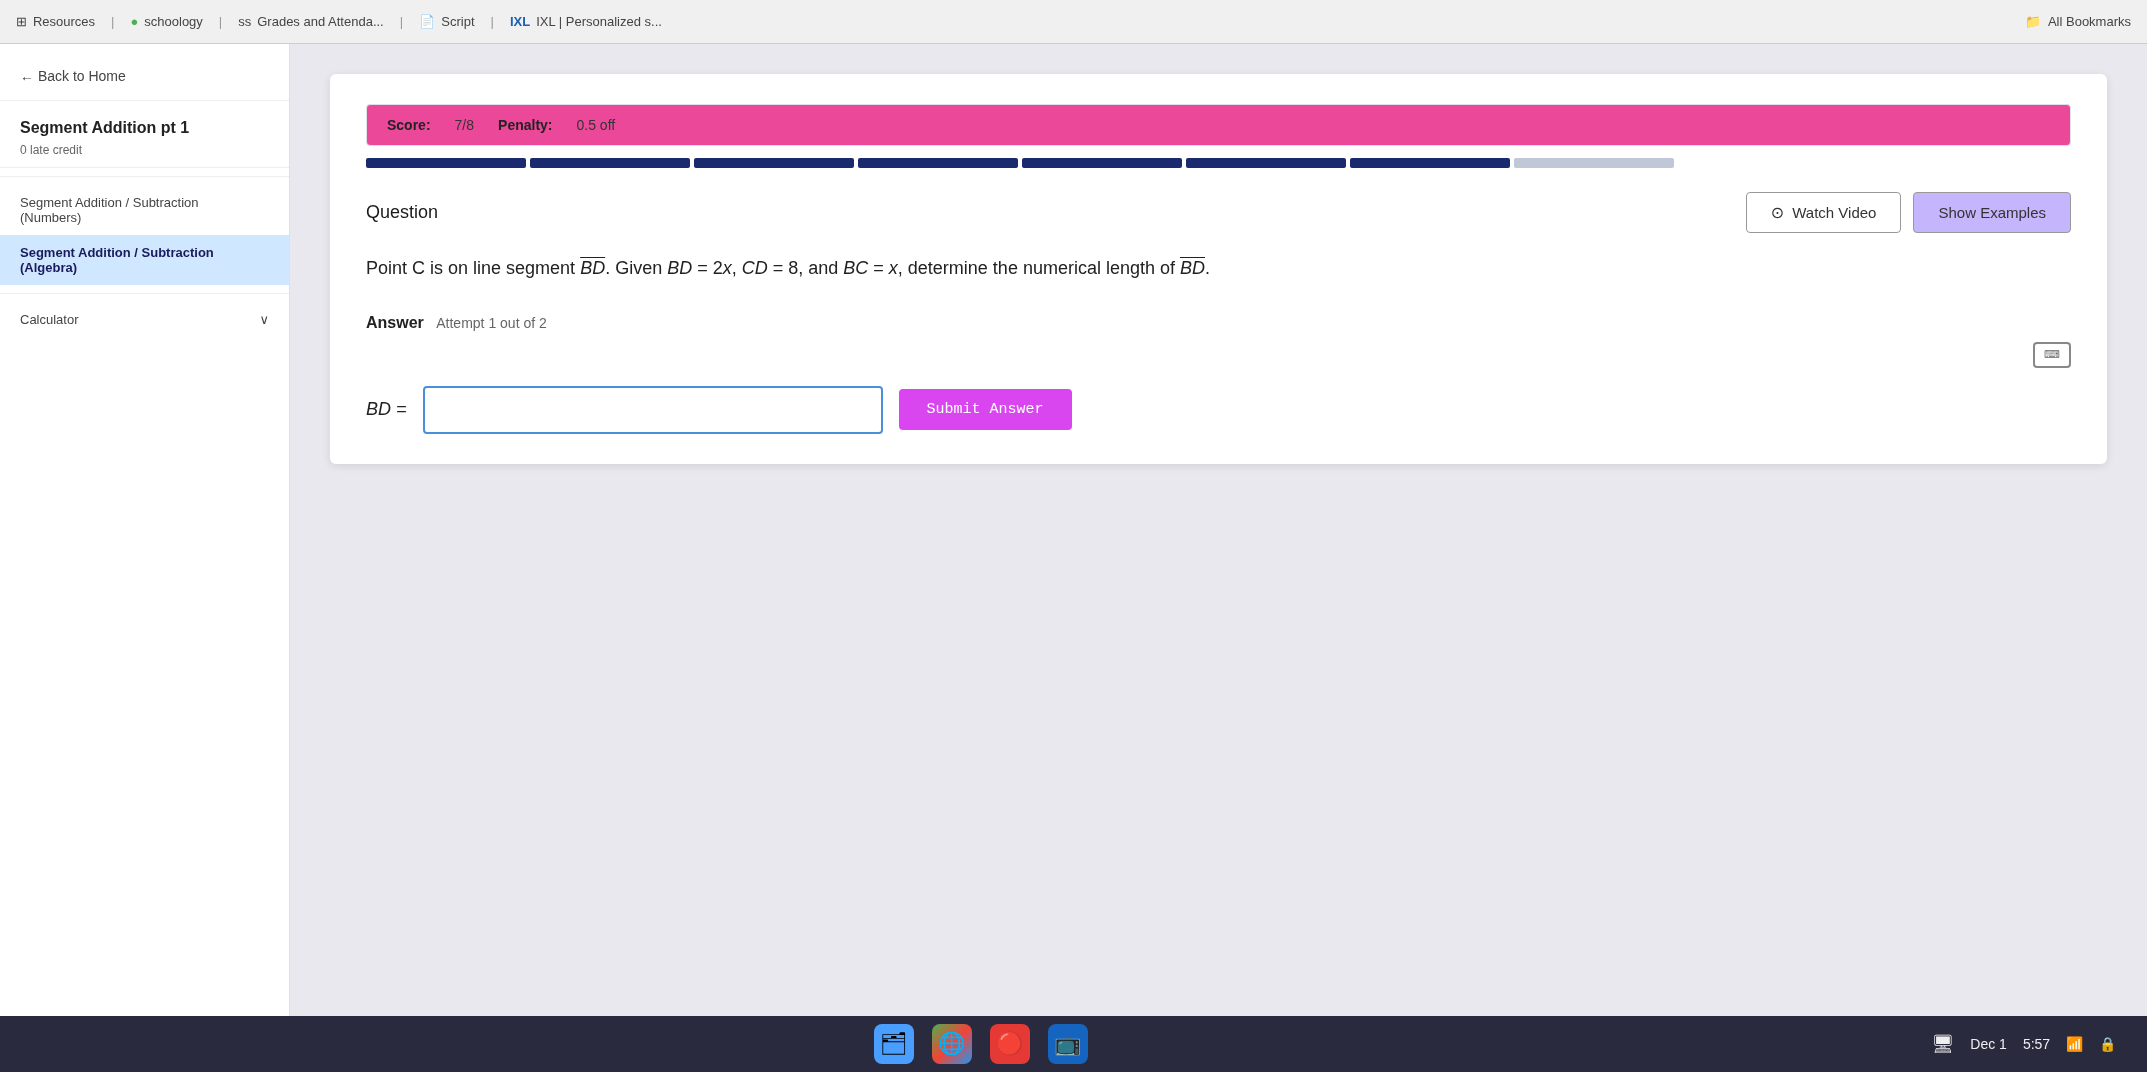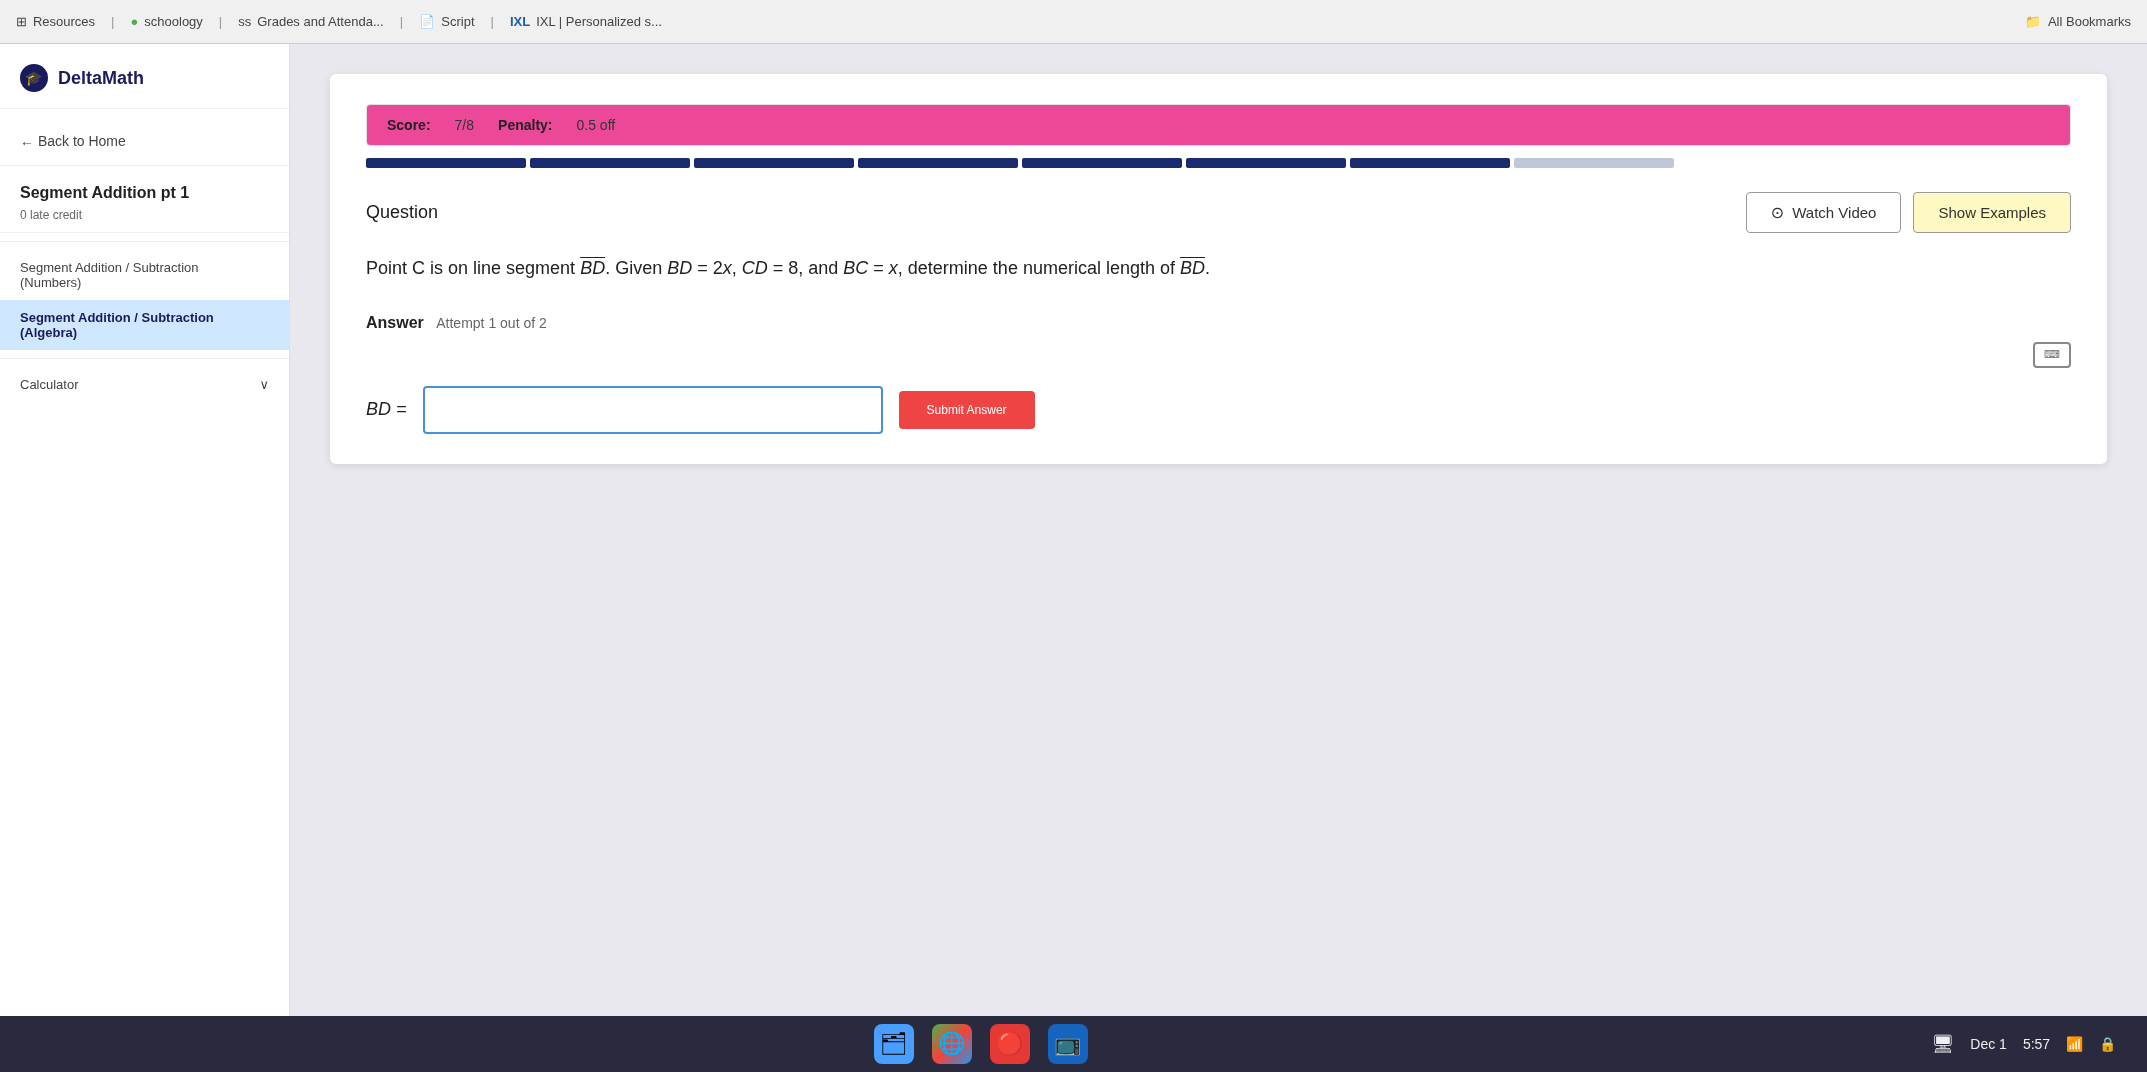--- a/index.html
+++ b/index.html
@@ -233,21 +233,21 @@
       border-radius: 4px;
       background: #fff;
       font-size: 15px;
       color: #333;
       cursor: pointer;
     }
     .btn-show-examples {
       padding: 10px 24px;
       border: 1px solid #999;
       border-radius: 4px;
-      background: #fef9c3;
+      background: #c4b5fd;
       font-size: 15px;
       color: #333;
       cursor: pointer;
     }
 
     
     .question-body {
       font-size: 18px;
       color: #222;
       line-height: 1.7;
@@ -287,26 +287,27 @@
       width: 460px;
       height: 48px;
       border: 2px solid #4a90d9;
       border-radius: 4px;
       padding: 8px 12px;
       font-size: 16px;
       outline: none;
     }
     .submit-btn {
       padding: 12px 28px;
-      background: #ef4444;
+      background: #d946ef;
       color: #fff;
       border: none;
       border-radius: 4px;
-      font-size: 12px;
-      cursor: pointer;
+      font-size: 15px;
+      cursor: pointer;
+      font-family: Liberation Mono, monospace;
     }
 
     
     .keyboard-icon-area {
       display: flex;
       justify-content: flex-end;
       margin-top: 10px;
       margin-bottom: 4px;
     }
     .keyboard-icon {
@@ -391,24 +392,20 @@
   </span>
   <div class="bookmarks">
     <span>📁</span>
     <span>All Bookmarks</span>
   </div>
 </div>
 
 <div class="main-container">
 
   <div class="sidebar">
-    <div class="sidebar-logo">
-      <div class="logo-icon"></div>
-      <span class="logo-text">DeltaMath</span>
-    </div>
     <div class="sidebar-nav">
       <a class="sidebar-link">← Back to Home</a>
       <hr class="sidebar-divider">
       <div class="sidebar-section-title">Segment Addition pt 1</div>
       <div class="sidebar-sub-text">0 late credit</div>
       <hr class="sidebar-divider">
       <hr class="sidebar-divider">
       <div class="sidebar-menu-item">
         Segment Addition / Subtraction<br>(Numbers)
       </div>

